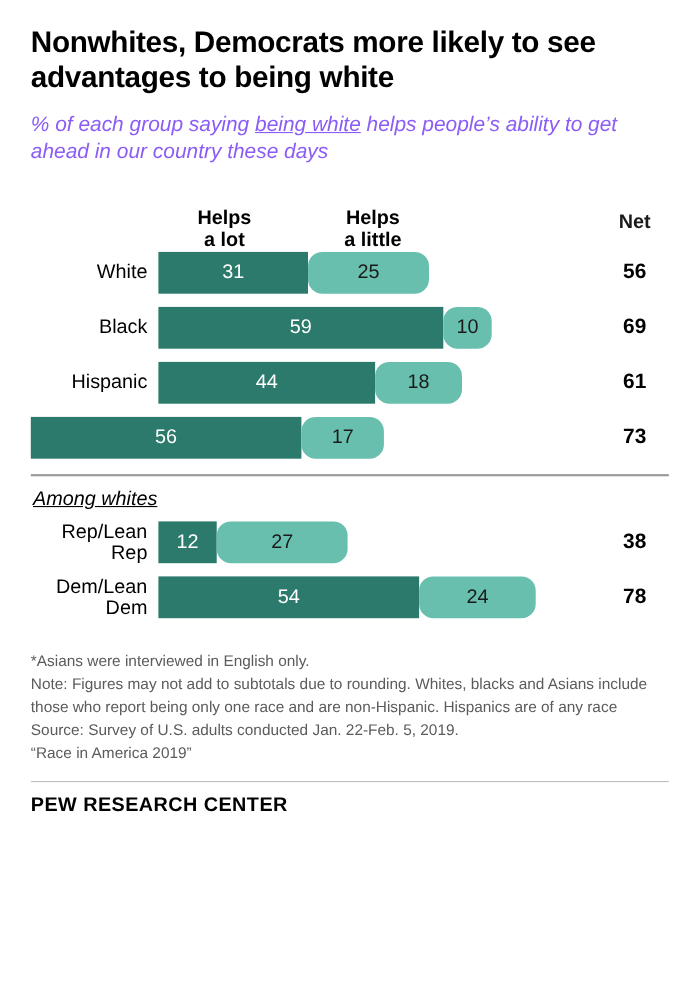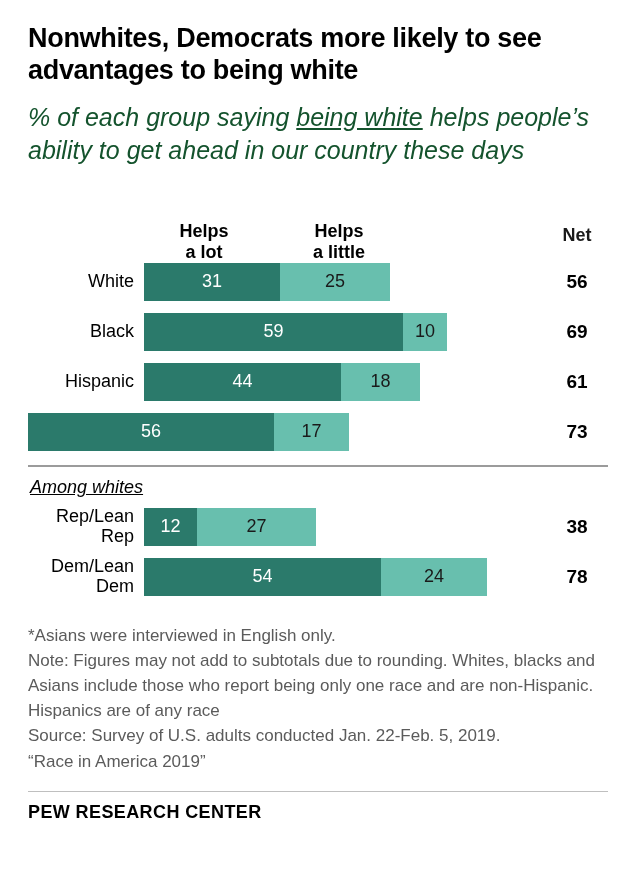--- a/index.html
+++ b/index.html
@@ -21,25 +21,25 @@
   .title {
     font-size: 27px;
     font-weight: bold;
     line-height: 1.2;
     letter-spacing: -0.3px;
     color: #000;
     margin: 0 0 14px 0;
     max-width: 580px;
   }
   .subtitle {
-    font-size: 25px;
+    font-size: 19px;
     font-style: italic;
     line-height: 1.32;
-    color: #14532d;
-    margin: 0 0 40px 0;
+    color: #8b5cf6;
+    margin: 0 0 22px 0;
     max-width: 600px;
   }
   .subtitle u { text-decoration: underline; }
 
   
   .chart {
     position: relative;
     margin-top: 6px;
   }
 
@@ -91,21 +91,21 @@
   }
   .seg {
     height: 38px;
     display: flex;
     align-items: center;
     justify-content: center;
     font-size: 18px;
     color: #ffffff;
   }
   .seg-a { background: #2b7a6b; }
-  .seg-b { background: #68bfae; color: #1a1a1a; }
+  .seg-b { background: #68bfae; color: #1a1a1a; border-radius: 13px; }
   .net {
     width: 62px;
     text-align: center;
     font-size: 19px;
     font-weight: bold;
     color: #000;
   }
 
   .divider {
     border: 0;
@@ -116,21 +116,21 @@
     font-size: 18px;
     font-style: italic;
     color: #000;
     margin: 0 0 10px 2px;
     text-decoration: underline;
   }
   .row-label.two-line { line-height: 1.08; }
 
   .footnotes {
     margin-top: 28px;
-    font-size: 17px;
+    font-size: 14px;
     line-height: 1.45;
     color: #5b5b5b;
   }
   .footnotes p { margin: 0 0 1px 0; }
   .rule {
     border: 0;
     border-top: 1px solid #bfbfbf;
     margin: 16px 0 10px 0;
   }
   .brand {

